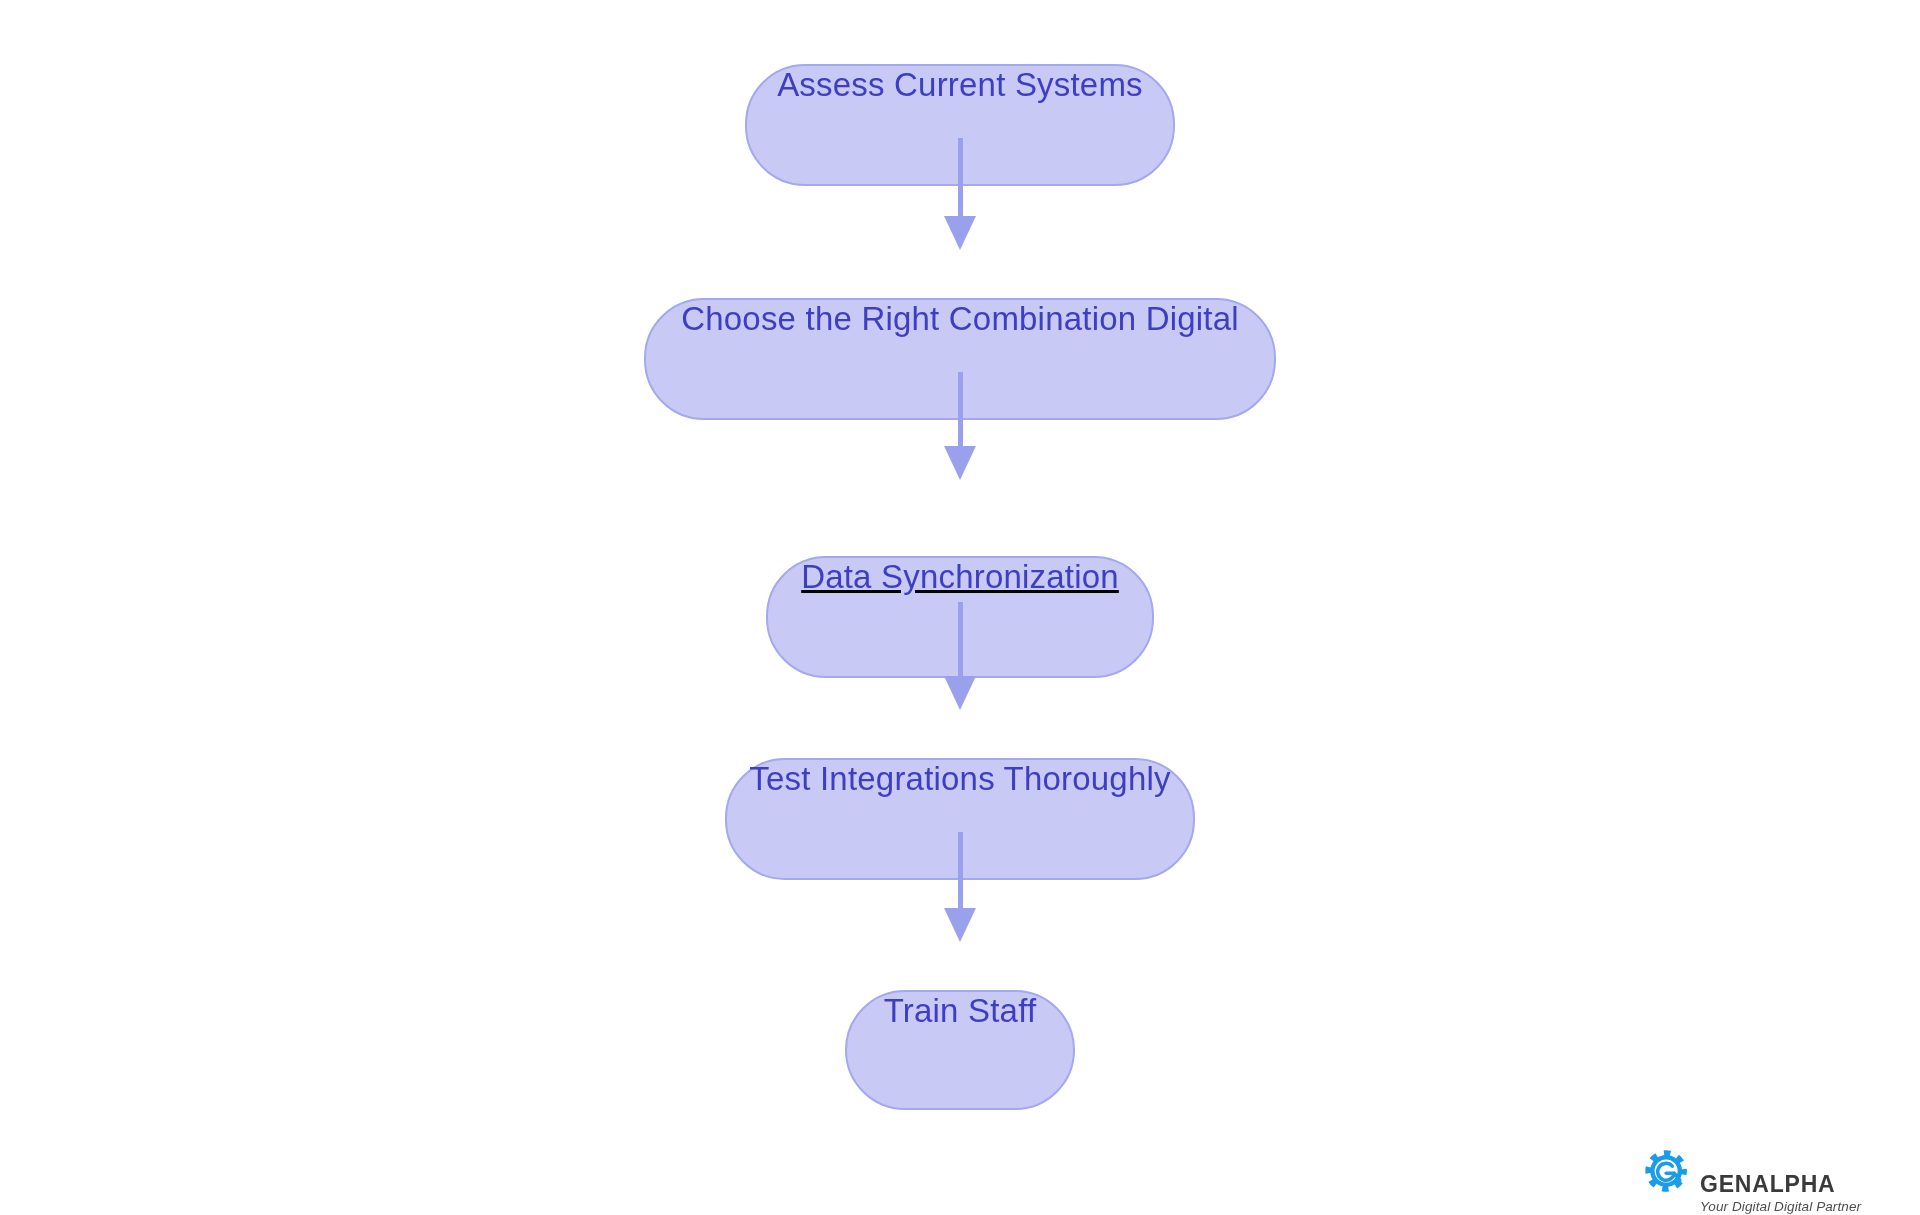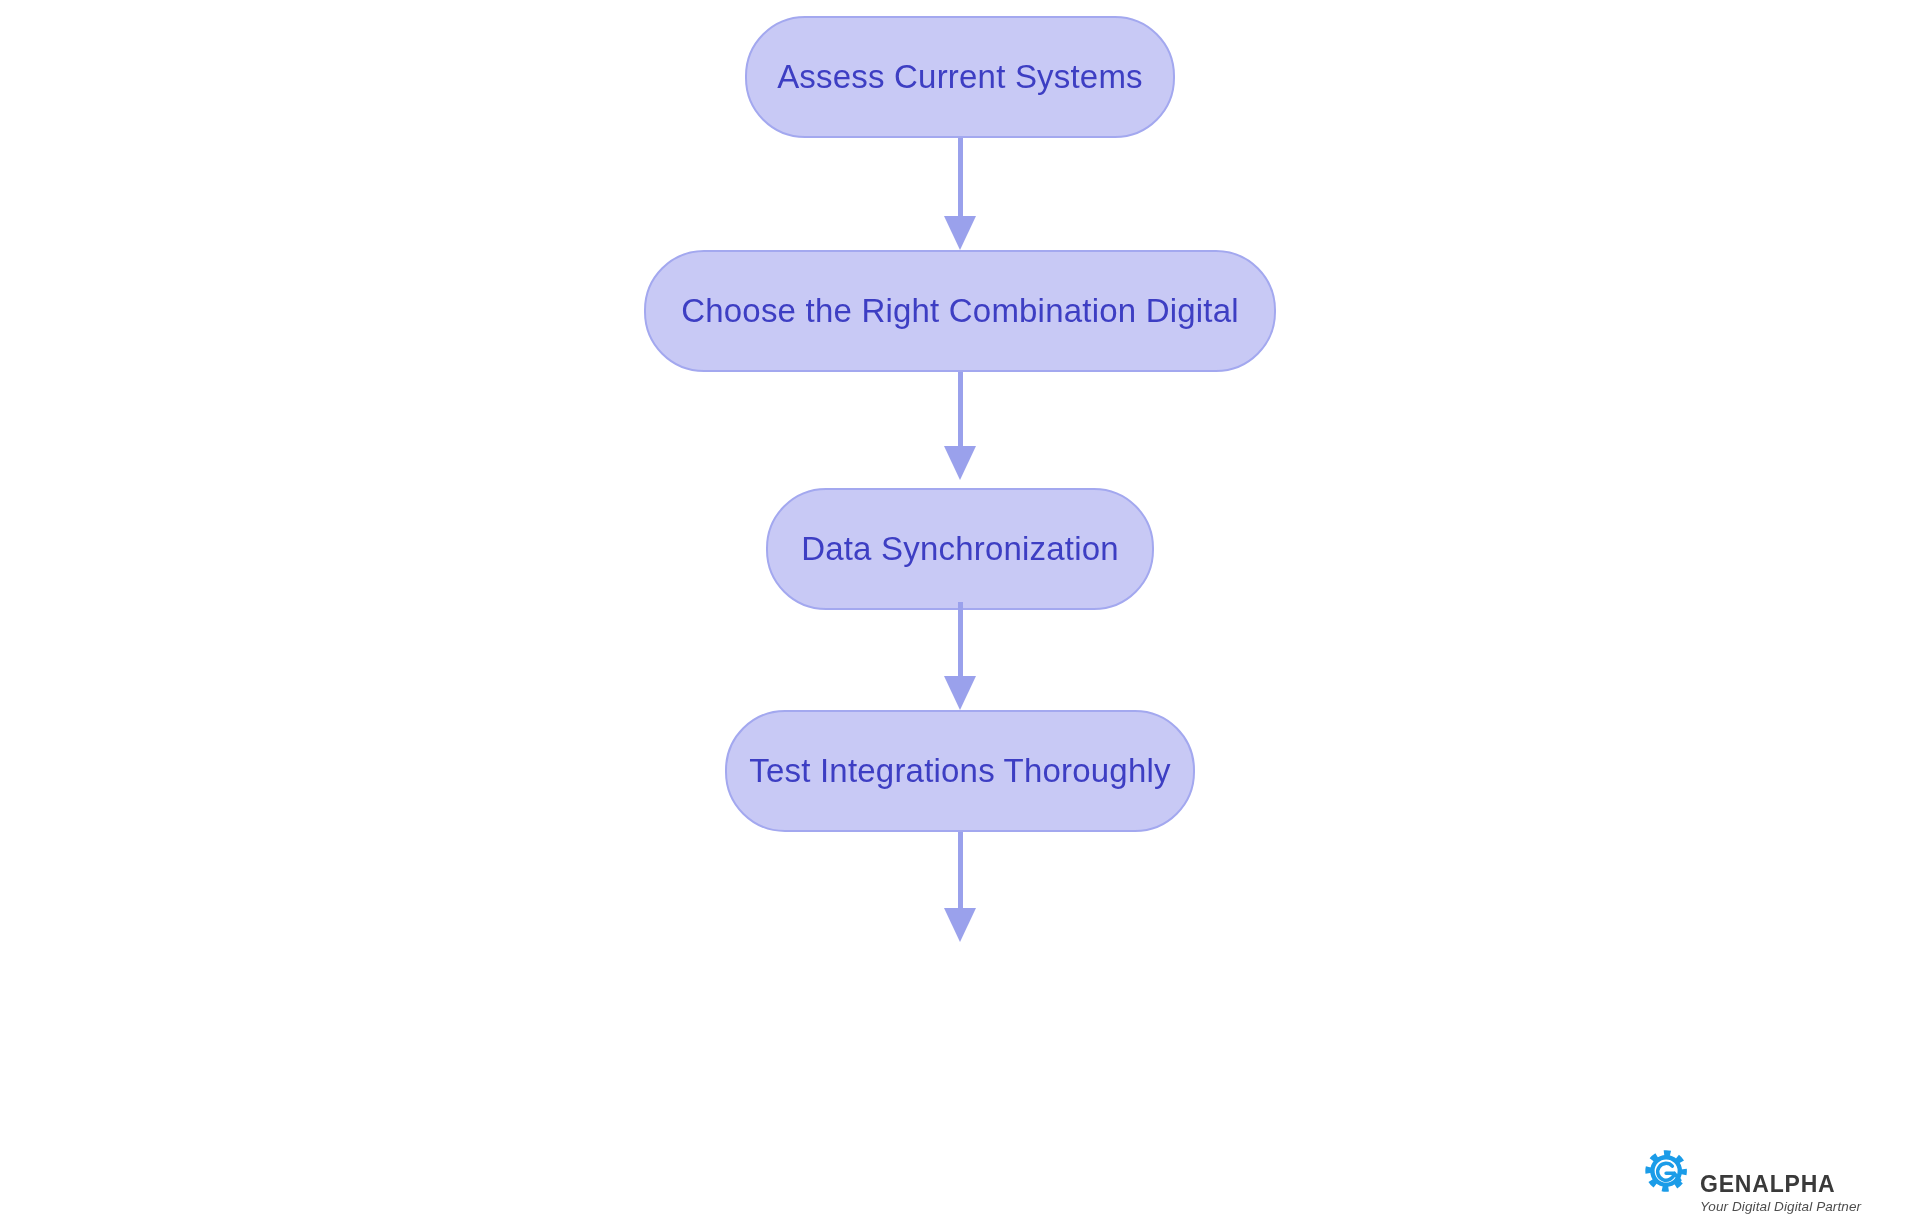--- a/index.html
+++ b/index.html
@@ -24,23 +24,24 @@
     overflow: hidden;
   }
 
   .flow-node {
     position: absolute;
     height: 122px;
     background: var(--node-fill);
     border: 2px solid var(--node-border);
     border-radius: 60px;
     display: flex;
-    align-items: center;
+    align-items: flex-start;
     justify-content: center;
     text-align: center;
+    margin-top: 48px;
   }
   .flow-node .node-label {
     color: var(--node-text);
     font-size: 33px;
     font-weight: 400;
     letter-spacing: 0.2px;
     white-space: nowrap;
   }
 
   .connector {
@@ -109,38 +110,41 @@
 
   <div class="flow-node" style="left:644px; top:250px; width:632px;">
     <span class="node-label">Choose the Right Combination Digital</span>
   </div>
 
   <div class="connector" style="top:372px; height:108px">
     <div class="shaft"></div>
     <div class="head"></div>
   </div>
 
-  <div class="flow-node" style="left:766px; top:488px; width:388px;">
+  <div class="flow-node" style="left:766px; top:508px; width:388px;text-decoration:underline;">
     <span class="node-label">Data Synchronization</span>
   </div>
 
   <div class="connector" style="top:602px; height:108px">
     <div class="shaft"></div>
     <div class="head"></div>
   </div>
 
   <div class="flow-node" style="left:725px; top:710px; width:470px;">
     <span class="node-label">Test Integrations Thoroughly</span>
   </div>
 
   <div class="connector" style="top:832px; height:110px">
     <div class="shaft"></div>
     <div class="head"></div>
   </div>
 
+  <div class="flow-node" style="left:845px; top:942px; width:230px; height:120px;">
+    <span class="node-label">Train Staff</span>
+  </div>
 
   <div class="brand">
     <svg class="brand-gear" viewBox="0 0 52 52">
       <circle cx="25" cy="26" r="20" fill="none" stroke="var(--logo-blue)" stroke-width="7" stroke-dasharray="7.3 8.4" stroke-dashoffset="3"></circle>
       <circle cx="25" cy="26" r="15.5" fill="none" stroke="var(--logo-blue)" stroke-width="5"></circle>
       <path d="M32 20.5 A9.5 9.5 0 1 0 34.3 28.5 L25 28.5 M34.3 28.5 L40.5 36.5" fill="none" stroke="var(--logo-blue)" stroke-width="4" stroke-linecap="round" stroke-linejoin="round"></path>
     </svg>
     <div class="brand-text-col">
       <div class="brand-name">GENALPHA</div>
       <div class="brand-tagline">Your Digital Digital Partner</div>

